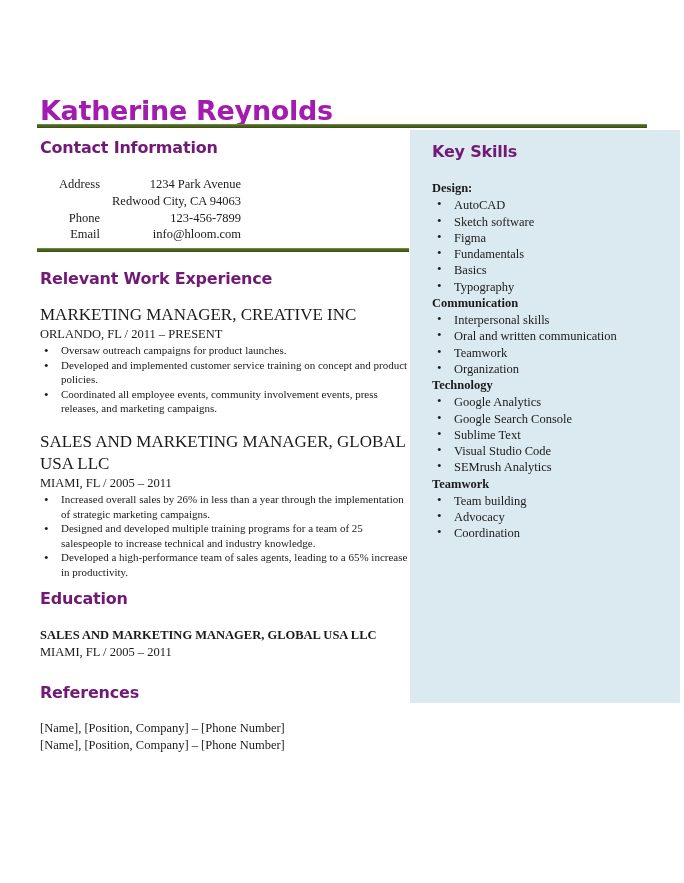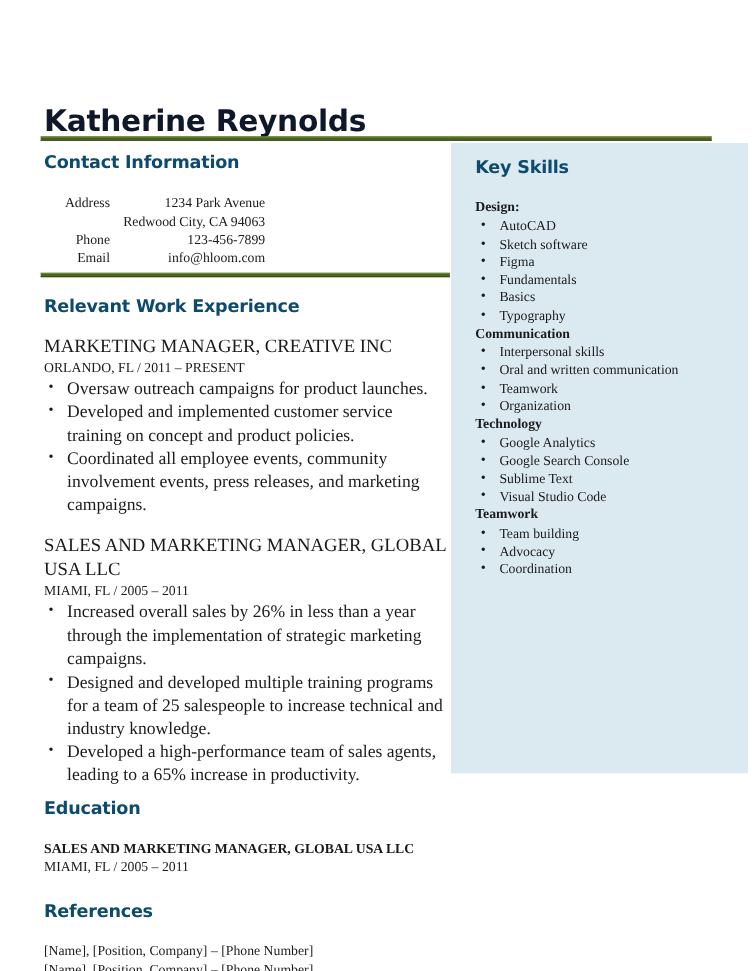--- a/index.html
+++ b/index.html
@@ -26,21 +26,21 @@
 
   
   .name-header {
     position: absolute;
     left: 40px;
     top: 78px;
     font-family: "DejaVu Sans", sans-serif;
     font-weight: bold;
     font-size: 27px;
     letter-spacing: -0.3px;
-    color: #0f172a;
+    color: #a21caf;
     line-height: 1.1;
   }
 
   
   .rule-top {
     position: absolute;
     left: 37px;
     top: 124px;
     width: 610px;
     height: 4px;
@@ -66,21 +66,21 @@
     position: absolute;
     left: 40px;
     top: 138px;
     width: 370px;
   }
 
   .section-heading {
     font-family: "DejaVu Sans", sans-serif;
     font-weight: bold;
     font-size: 16px;
-    color: #0c4a6e;
+    color: #701a75;
     letter-spacing: -0.2px;
     margin: 0;
   }
 
   
   .contact-table {
     margin-top: 19px;
     border-collapse: collapse;
     font-size: 12.5px;
   }
@@ -113,21 +113,21 @@
   }
 
   ul.bullets {
     list-style: none;
     margin: 0;
     padding: 0;
   }
   ul.bullets li {
     position: relative;
     padding-left: 21px;
-    font-size: 16px;
+    font-size: 11px;
     line-height: 1.32;
     margin: 0;
   }
   ul.bullets li::before {
     content: "\2022";
     position: absolute;
     left: 4px;
     top: -1px;
     font-size: 13px;
   }
@@ -290,20 +290,21 @@
         </ul>
       </div>
 
       <div class="skill-group">
         <div class="skill-group-title">Technology</div>
         <ul class="skill-list">
           <li>Google Analytics</li>
           <li>Google Search Console</li>
           <li>Sublime Text</li>
           <li>Visual Studio Code</li>
+          <li>SEMrush Analytics</li>
         </ul>
       </div>
 
 
       <div class="skill-group">
         <div class="skill-group-title">Teamwork</div>
         <ul class="skill-list">
           <li>Team building</li>
           <li>Advocacy</li>
           <li>Coordination</li>

